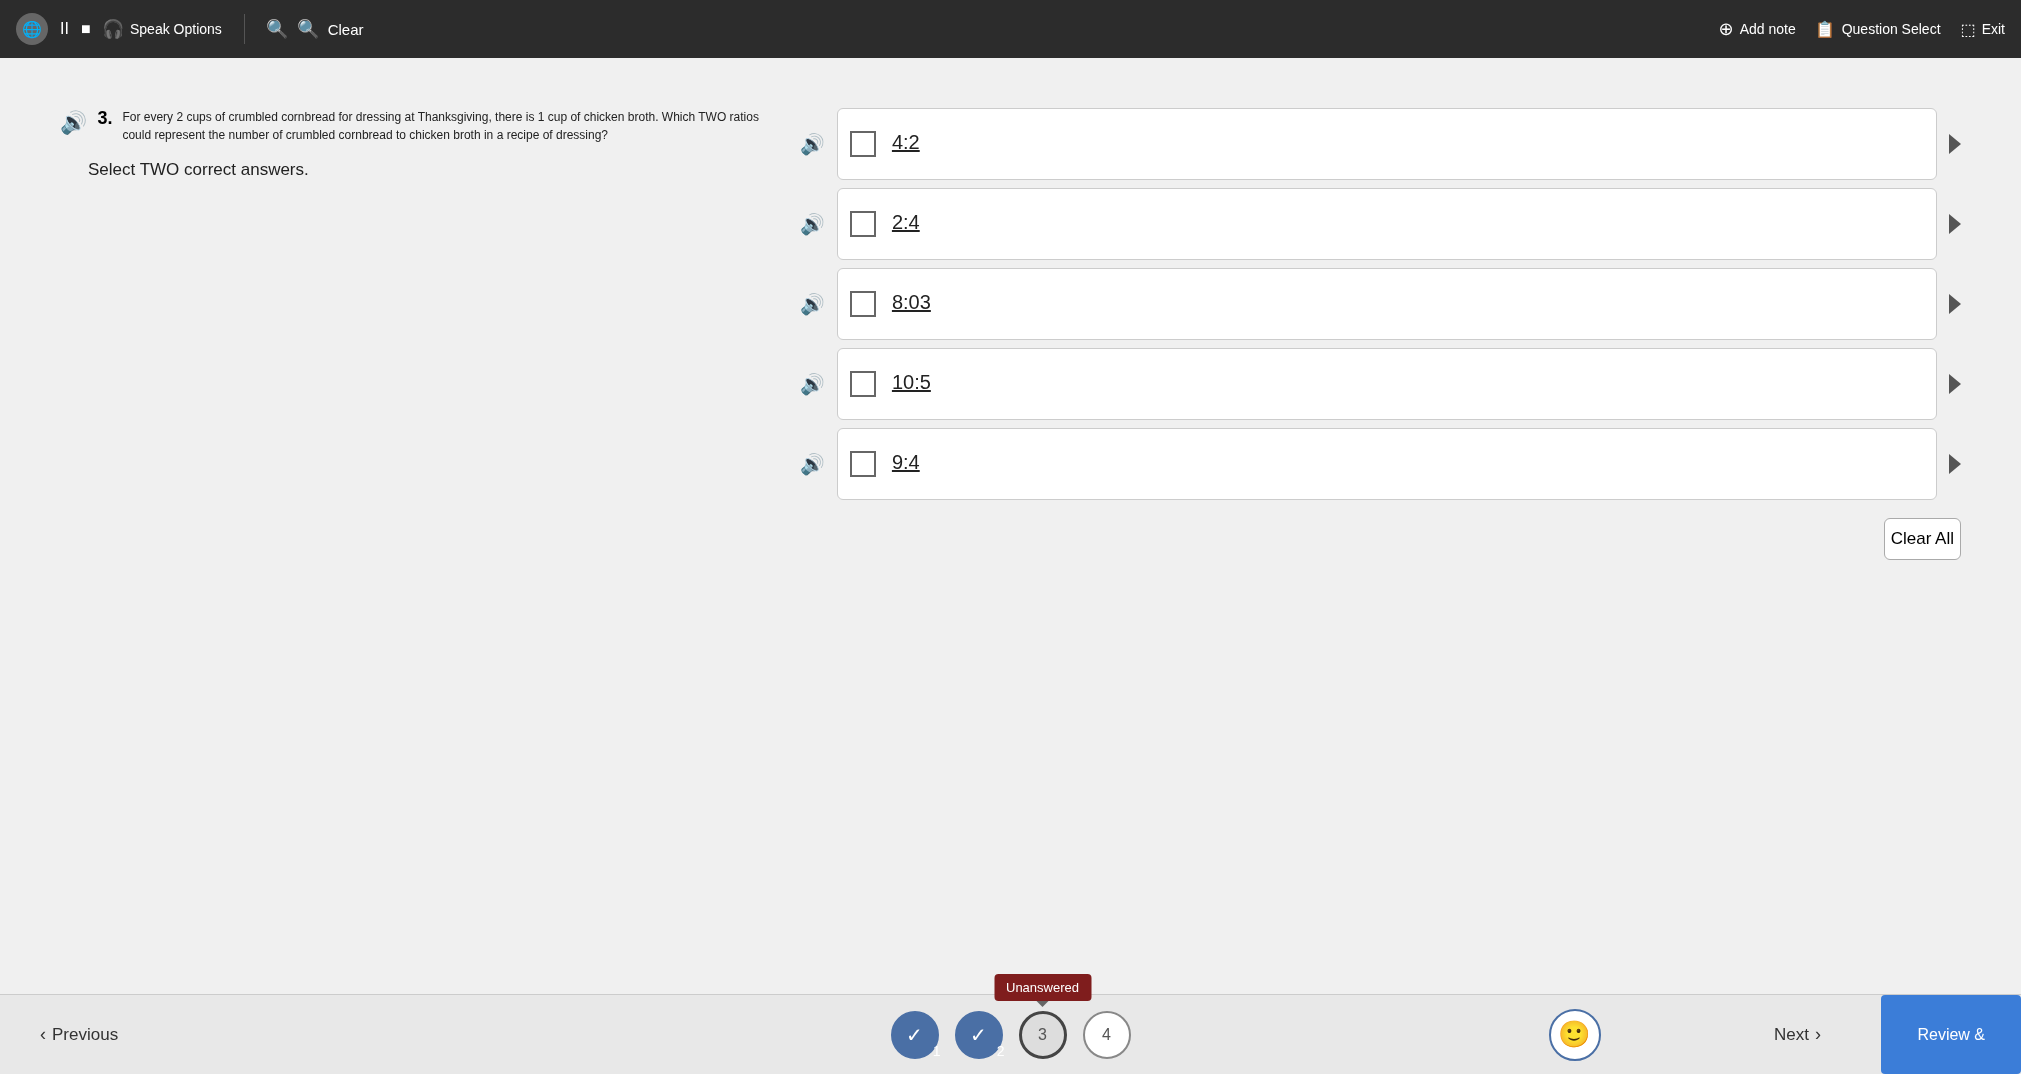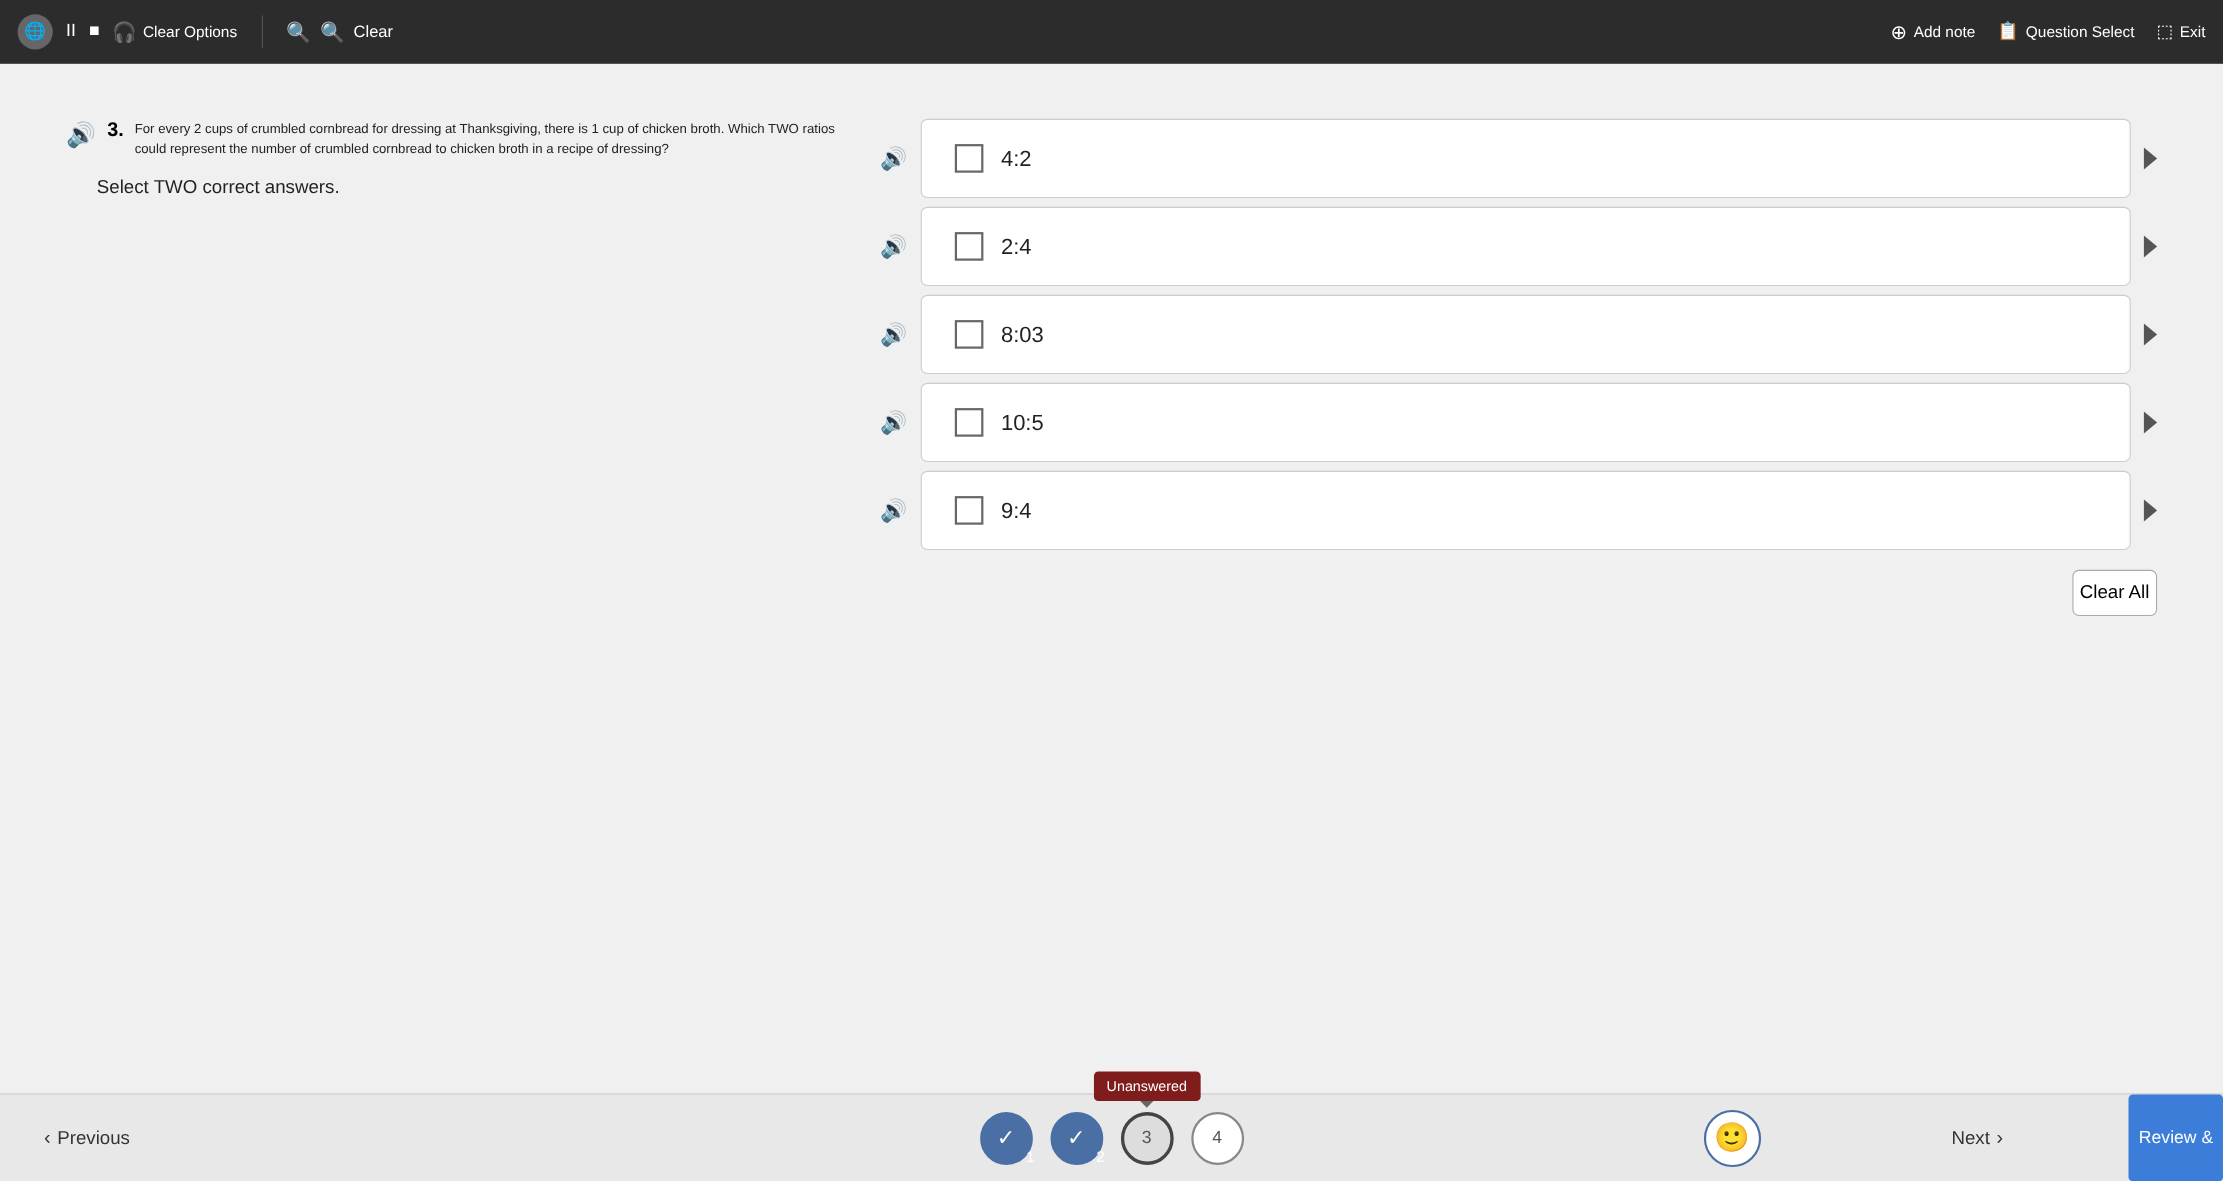--- a/index.html
+++ b/index.html
@@ -145,31 +145,32 @@
       margin-bottom: 8px;
     }
     .answer-speak {
       color: #555;
       font-size: 16px;
       flex-shrink: 0;
       cursor: pointer;
     }
     .answer-option {
       display: flex;
-      align-items: flex-end;
+      align-items: flex-start;
       gap: 16px;
       background: white;
       border: 1px solid #ccc;
       border-radius: 6px;
-      padding: 22px 30px;
+      padding: 22px 12px;
       flex: 1;
       cursor: pointer;
       font-size: 20px;
       color: #222;
       min-height: 70px;
+      text-decoration: underline;
     }
     .answer-checkbox {
       width: 26px;
       height: 26px;
       border: 2px solid #666;
       background: white;
       flex-shrink: 0;
       display: flex;
       align-items: center;
       justify-content: center;
@@ -298,41 +299,41 @@
       border: none;
       color: #333;
       position: absolute;
       right: 200px;
     }
     .review-btn {
       background: #3b7dd8;
       color: white;
       border: none;
       border-radius: 4px;
-      padding: 14px 9px;
+      padding: 14px 36px;
       font-size: 16px;
       cursor: pointer;
       position: absolute;
       right: 0;
       top: 0;
       height: 100%;
       text-align: center;
     }
   </style>
 </head>
 <body>
 
 <div class="toolbar">
   <div class="toolbar-left">
     <div class="globe-icon">🌐</div>
     <button class="toolbar-icon-btn pause-btn">II</button>
     <button class="toolbar-icon-btn stop-btn">■</button>
     <button class="toolbar-icon-btn speak-btn">
       <span style="font-size:18px;">🎧</span>
-      <span>Clear Options</span>
+      <span>Speak Options</span>
     </button>
     <div class="toolbar-divider"></div>
     <div class="zoom-section">
       <button class="toolbar-icon-btn" style="color:white;font-size:18px;">🔍</button>
       <button class="toolbar-icon-btn" style="color:white;font-size:18px;">🔍</button>
       <span style="color:white;font-size:15px;">Clear</span>
     </div>
   </div>
   <div class="toolbar-right">
     <button class="toolbar-right-btn">

